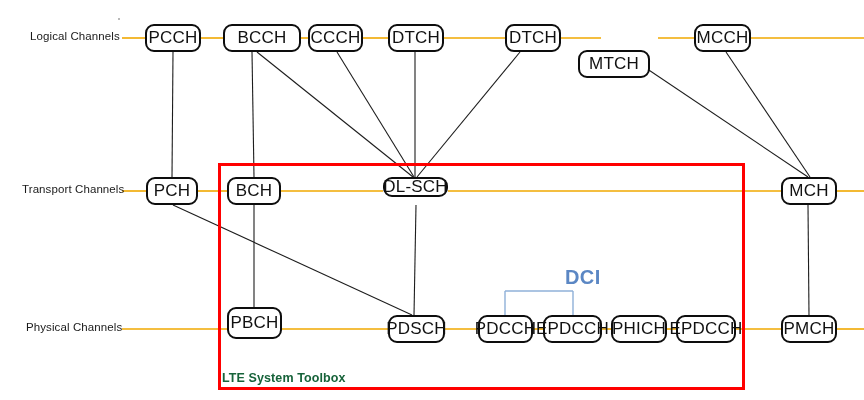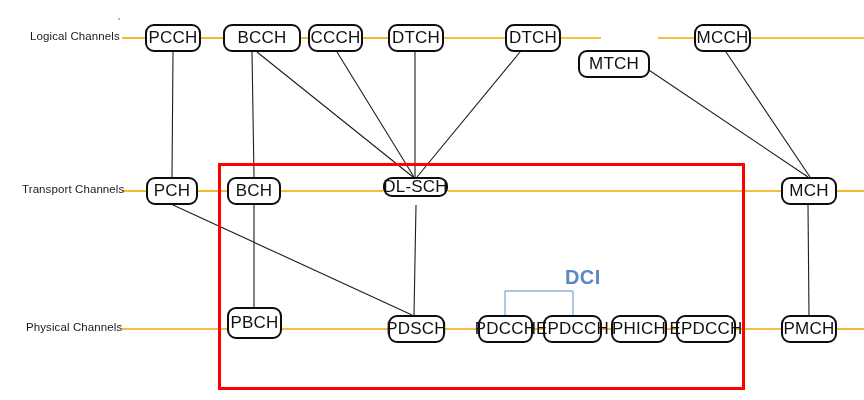--- a/index.html
+++ b/index.html
@@ -126,20 +126,21 @@
       </g>
   </svg>
 
   <div class="speck" style="left:118px; top:18px;"></div>
 
   <div class="row-label" style="left: 30px; top: 30px;">Logical Channels</div>
   <div class="row-label" style="left: 22px; top: 183px;">Transport Channels</div>
   <div class="row-label" style="left: 26px; top: 321px;">Physical Channels</div>
 
   <div class="toolbox-frame" style="left: 218px; top: 163px; width: 527px; height: 227px;"></div>
+  <div class="toolbox-label" style="left: 222px; top: 371px;">LTE System Toolbox</div>
 
   <div class="dci-label" style="left: 524px; top: 266px;">DCI</div>
 
   <div id="node-layer">
       <div class="node" style="left: 145px; top: 24px; width: 56px; height: 28px;">PCCH</div>
       <div class="node" style="left: 223px; top: 24px; width: 78px; height: 28px;">BCCH</div>
       <div class="node" style="left: 308px; top: 24px; width: 55px; height: 28px;">CCCH</div>
       <div class="node" style="left: 388px; top: 24px; width: 56px; height: 28px;">DTCH</div>
       <div class="node" style="left: 505px; top: 24px; width: 56px; height: 28px;">DTCH</div>
       <div class="node" style="left: 578px; top: 24px; width: 72px; height: 28px; margin-top: 26px;">MTCH</div>

